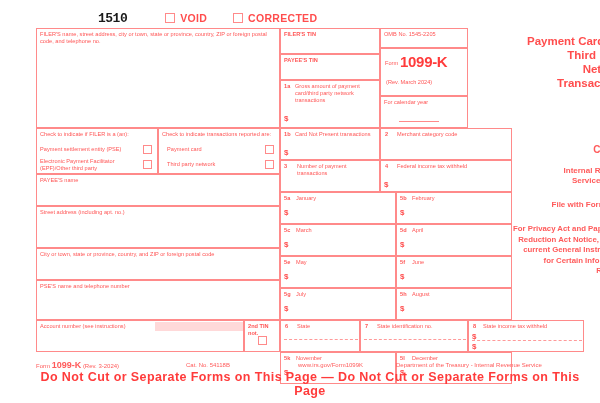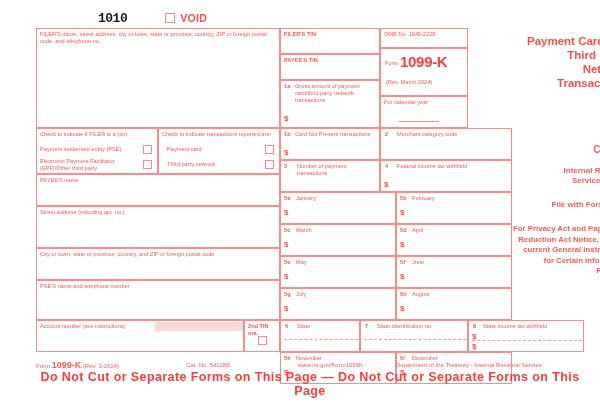--- a/index.html
+++ b/index.html
@@ -80,24 +80,28 @@
     text-align:center;font-size:12.5px;font-weight:700;
     letter-spacing:0.4px;color:#ff3b3b;
   }
   .shaded{background:#ffd9d9;}
   .dashed{border-top:1px dashed #ff9a9a;}
 </style>
 </head>
 <body>
 
 <div class="tophdr">
-  <span class="formnum">1010</span>
+  <span class="formnum">1510</span>
   <span class="voidwrap">
     <span class="cb"></span>
     <span class="cbl">VOID</span>
+  </span>
+  <span class="corrwrap">
+    <span class="cb"></span>
+    <span class="cbl">CORRECTED</span>
   </span>
 </div>
 
 <div class="form">
 
   <div class="bx pad" style="left:0;top:0;width:244px;height:100px;">
     <div class="lbl">FILER'S name, street address, city or town, state or province, country, ZIP or foreign postal code, and telephone no.</div>
   </div>
 
   <div class="bx" style="left:0;top:100px;width:122px;height:46px;">

